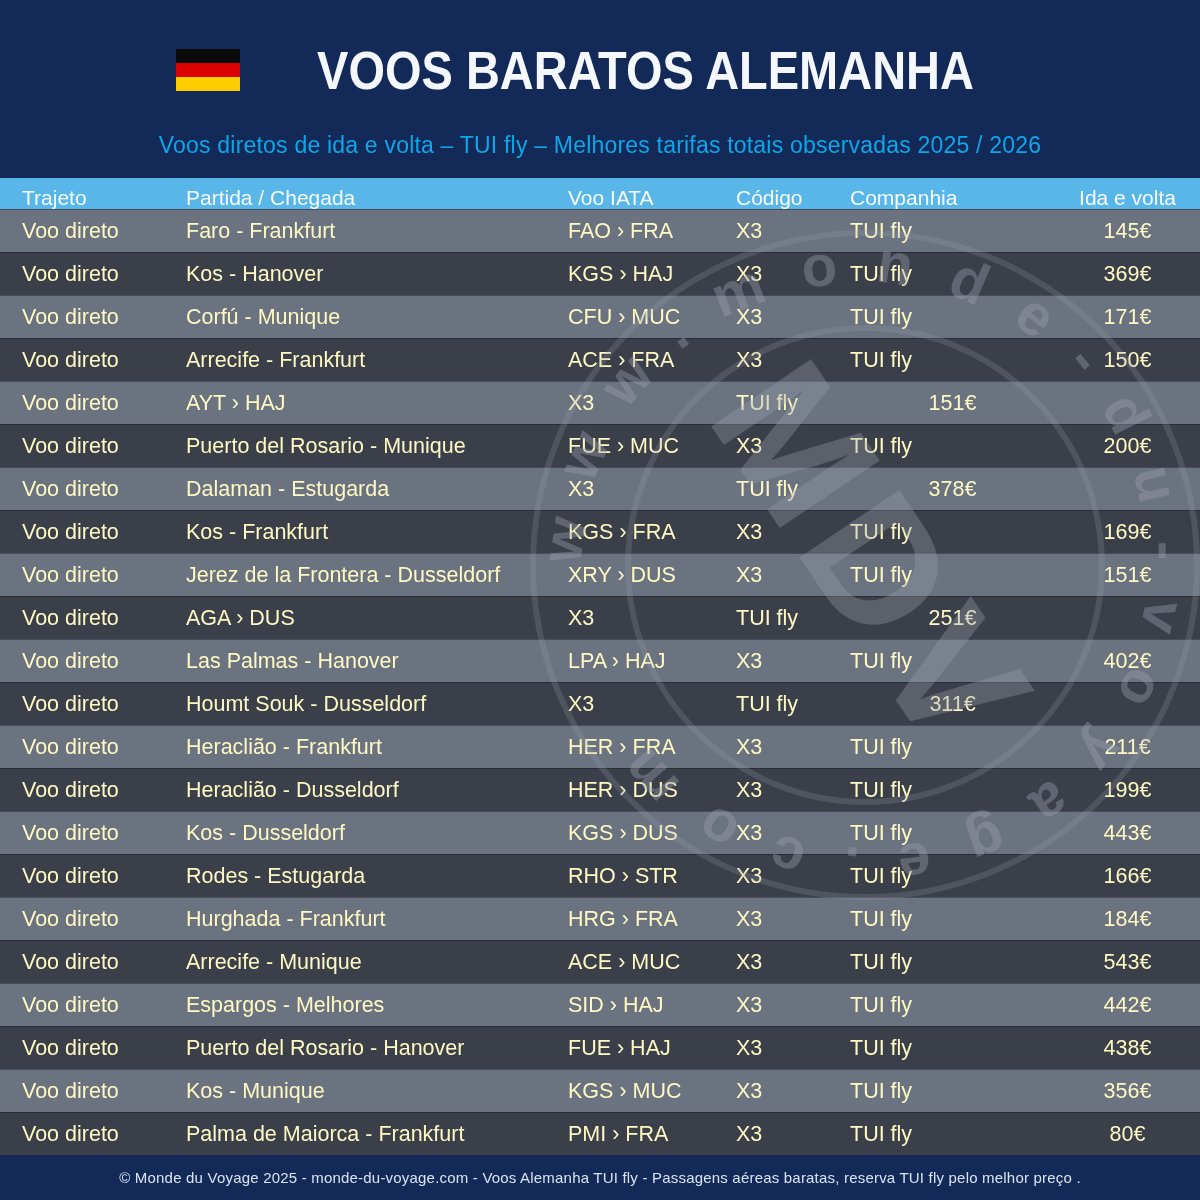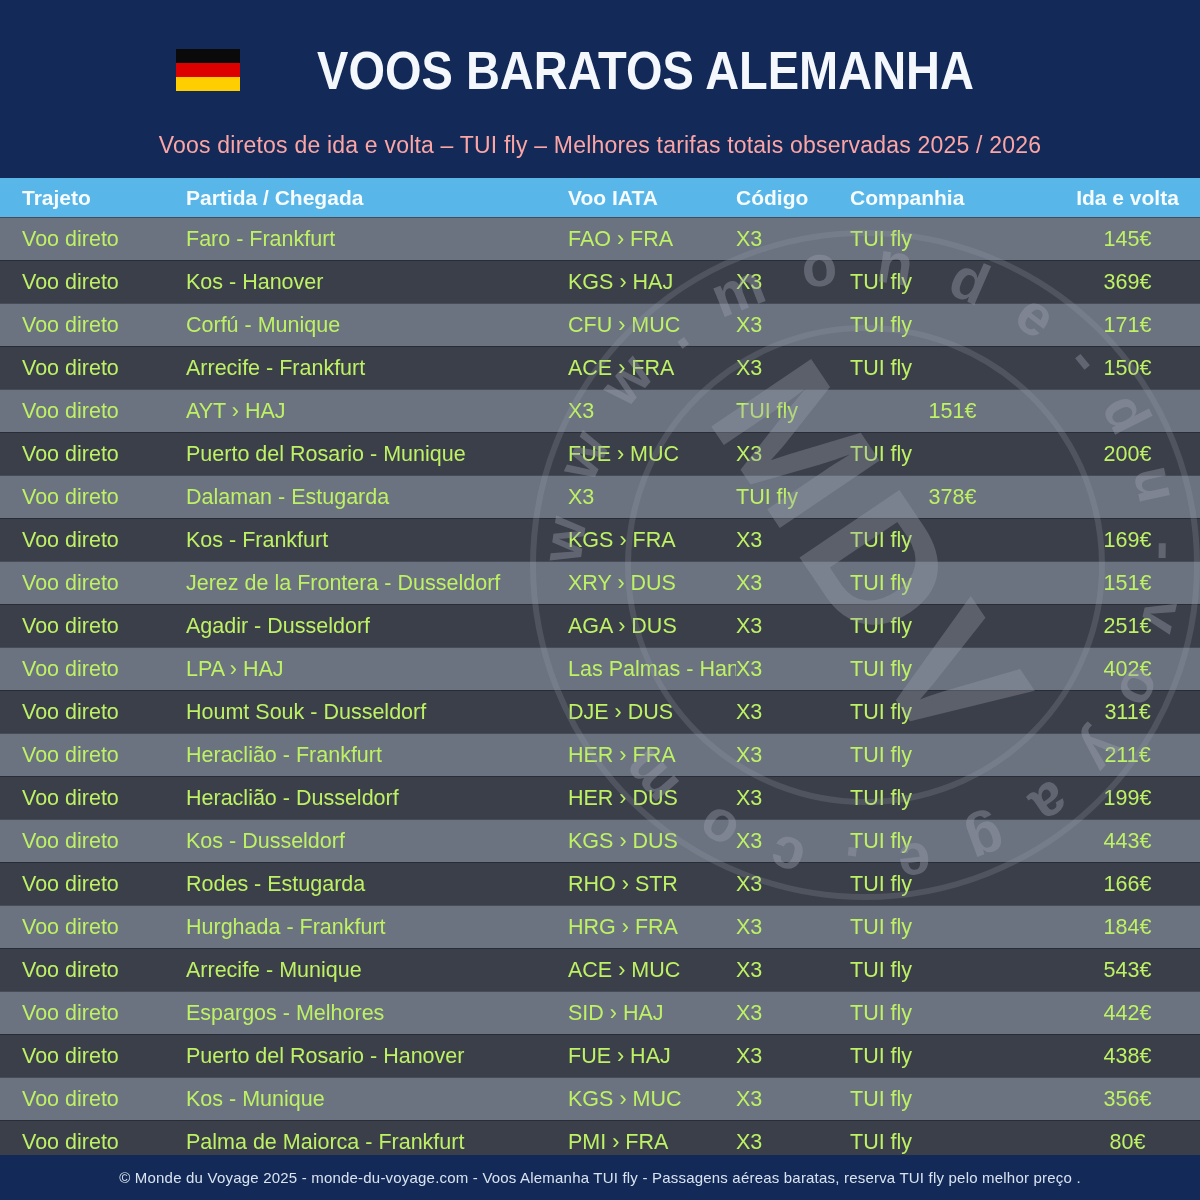--- a/index.html
+++ b/index.html
@@ -9,28 +9,28 @@
 
   
   .top{position:relative;height:178px;}
   .title-row{position:absolute;top:36px;left:0;right:0;height:68px;
              display:flex;justify-content:center;align-items:center;gap:28px;}
   .flag{width:64px;height:42px;display:flex;flex-direction:column;flex:0 0 auto;}
   .flag div{flex:1;}
   .page-title{display:inline-block;transform:scaleX(.87);transform-origin:center;
               font-size:54px;font-weight:bold;color:#f4f8fc;letter-spacing:0px;white-space:nowrap;}
   .subtitle{position:absolute;top:132px;left:0;width:100%;text-align:center;
-            font-size:23px;color:#fca5a5;letter-spacing:.2px;}
+            font-size:23px;color:#0ea5e9;letter-spacing:.2px;}
 
   
   .tbl{position:relative;z-index:0;}
   .thead{display:grid;grid-template-columns:186px 382px 168px 114px 205px 145px;
-         height:39px;line-height:39px;background:#58b7e8;color:#f6fbff;font-size:21px;font-weight:bold;}
+         height:31px;line-height:39px;background:#58b7e8;color:#f6fbff;font-size:21px;}
   .row{display:grid;grid-template-columns:186px 382px 168px 114px 205px 145px;
-       height:43px;line-height:43px;font-size:21.5px;color:#bef264;
+       height:43px;line-height:43px;font-size:21.5px;color:#fef9c3;
        border-top:1px solid rgba(16,20,28,.40);box-sizing:border-box;}
   .row.light{background:#6b7280;}
   .row.dark{background:#3a3f4a;}
   .c1{padding-left:22px;}
   .c6{text-align:center;}
   .cell{overflow:hidden;white-space:nowrap;}
 
   
   .watermark{position:absolute;left:0;top:0;width:1200px;height:1200px;
              z-index:1;pointer-events:none;}
@@ -132,38 +132,36 @@
         <div class="row light">
           <div class="cell c1">Voo direto</div>
           <div class="cell c2">Jerez de la Frontera - Dusseldorf</div>
           <div class="cell c3">XRY › DUS</div>
           <div class="cell c4">X3</div>
           <div class="cell c5">TUI fly</div>
           <div class="cell c6">151€</div>
         </div>
         <div class="row dark">
           <div class="cell c1">Voo direto</div>
-          <div class="cell c2">Agadir - Dusseldorf</div>
           <div class="cell c3">AGA › DUS</div>
           <div class="cell c4">X3</div>
           <div class="cell c5">TUI fly</div>
           <div class="cell c6">251€</div>
         </div>
         <div class="row light">
           <div class="cell c1">Voo direto</div>
+          <div class="cell c2">Las Palmas - Hanover</div>
           <div class="cell c3">LPA › HAJ</div>
-          <div class="cell c2">Las Palmas - Hanover</div>
           <div class="cell c4">X3</div>
           <div class="cell c5">TUI fly</div>
           <div class="cell c6">402€</div>
         </div>
         <div class="row dark">
           <div class="cell c1">Voo direto</div>
           <div class="cell c2">Houmt Souk - Dusseldorf</div>
-          <div class="cell c3">DJE › DUS</div>
           <div class="cell c4">X3</div>
           <div class="cell c5">TUI fly</div>
           <div class="cell c6">311€</div>
         </div>
         <div class="row light">
           <div class="cell c1">Voo direto</div>
           <div class="cell c2">Heraclião - Frankfurt</div>
           <div class="cell c3">HER › FRA</div>
           <div class="cell c4">X3</div>
           <div class="cell c5">TUI fly</div>

